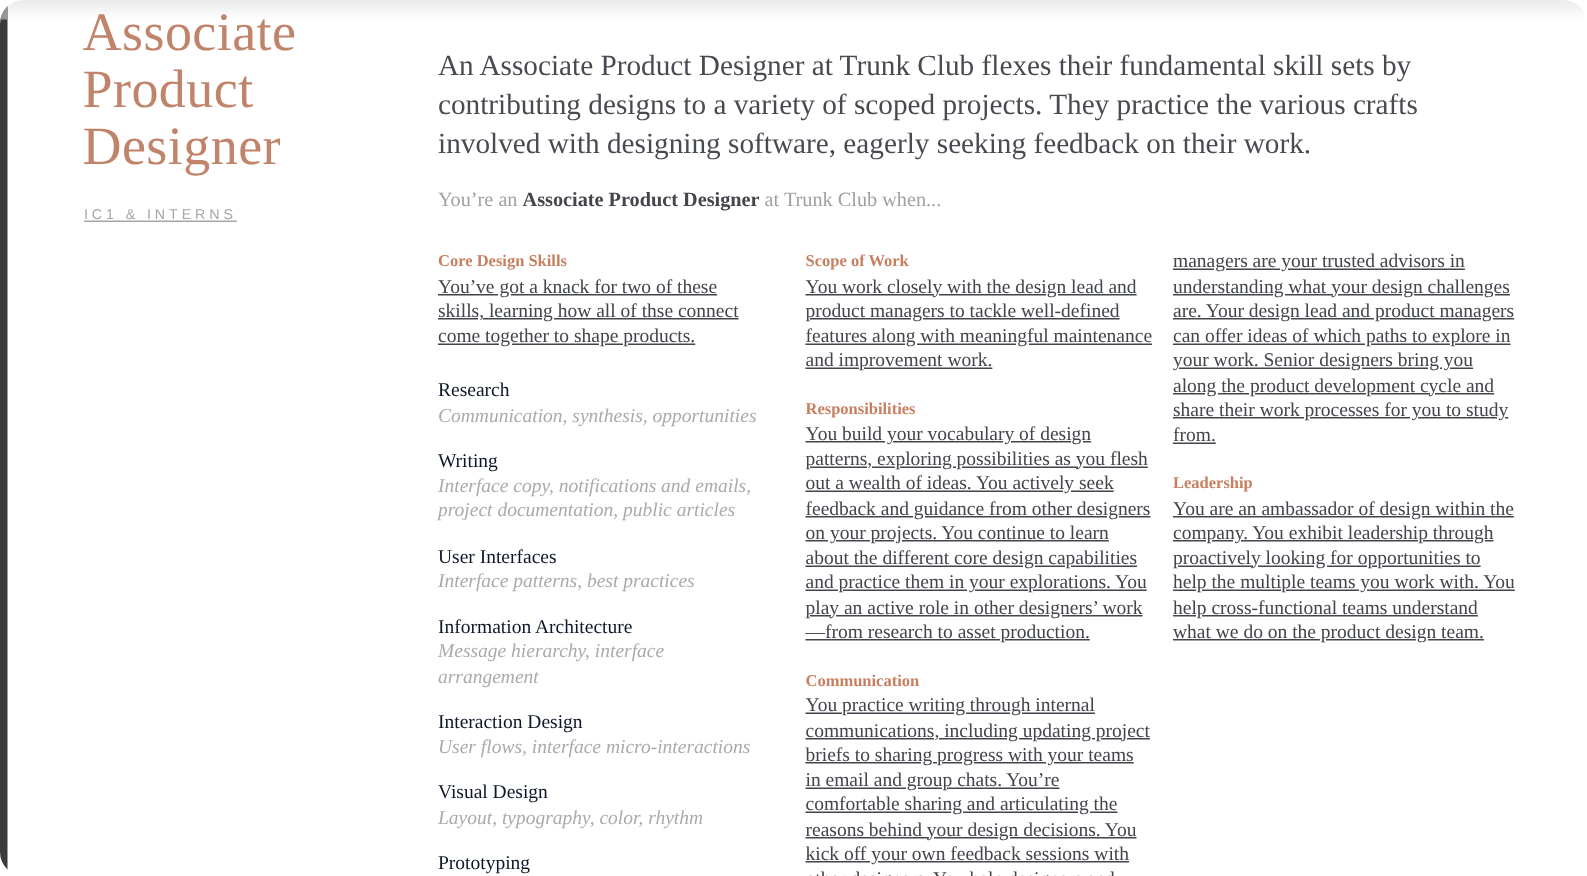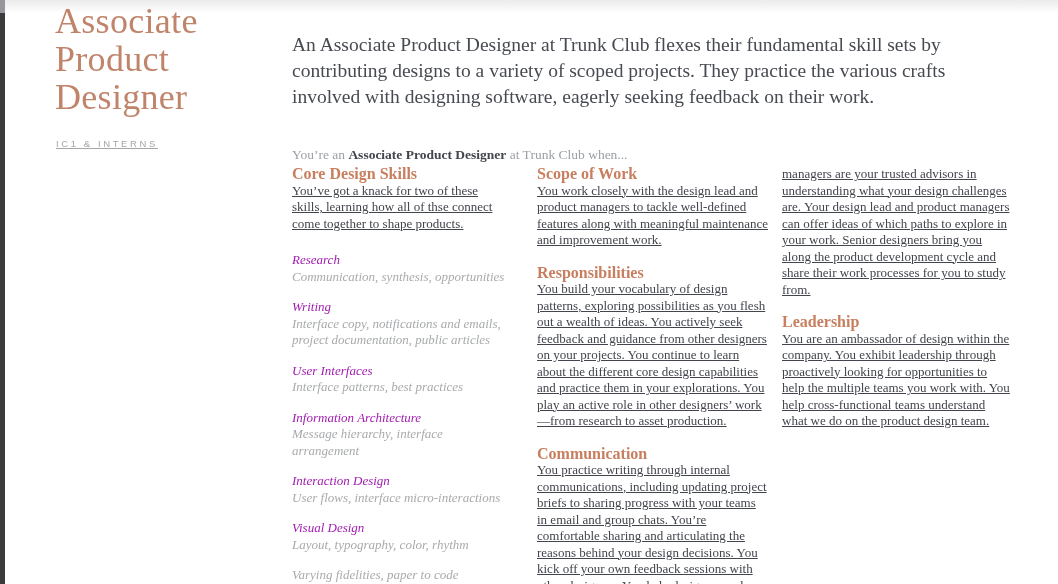--- a/index.html
+++ b/index.html
@@ -4,20 +4,21 @@
 <style>
   html, body { margin: 0; padding: 0; background: #ffffff; }
   .page {
     position: relative;
     width: 1058px;
     height: 584px;
     background: #ffffff;
     overflow: hidden;
     font-family: "Liberation Serif", "DejaVu Serif", serif;
     color: #42454c;
+    border-radius: 16px;
   }
   .edge-strip {
     position: absolute; left: 0; top: 0;
     width: 5px; height: 584px;
     background: #3b3b3d;
   }
   .edge-strip-top { height: 13px; background: #97979b; }
   .top-fade {
     position: absolute; left: 5px; top: 0; right: 0; height: 13px;
     background: linear-gradient(to bottom, rgba(110,110,110,0.14), rgba(255,255,255,0));
@@ -33,41 +34,41 @@
     position: absolute; left: 56px; top: 138px;
     font-family: "Liberation Sans", sans-serif;
     font-size: 9.5px; letter-spacing: 2.6px;
     color: #a6a6a8; font-weight: 400; text-decoration: underline;
   }
   .intro {
     position: absolute; left: 292px; top: 32px; width: 672px; margin: 0;
     font-size: 19.5px; line-height: 26px; color: #474a51;
   }
   .when-line {
-    position: absolute; left: 292px; top: 146px; margin: 0;
+    position: absolute; left: 292px; top: 124px; margin: 0;
     font-size: 13.5px; line-height: 17px;
   }
   .when-line .muted { color: #9da0a4; }
   .when-line .strong { font-weight: 700; color: #42454c; }
   .columns {
     position: absolute; left: 292px; top: 166px;
     display: flex; align-items: flex-start;
   }
   .col { font-size: 13px; line-height: 16.5px; }
   .col-skills { width: 215px; margin-right: 30px; }
   .col-middle { width: 232px; margin-right: 13px; }
   .col-right  { width: 228px; }
   .sec-heading {
-    margin: 0; font-size: 16px; line-height: 16.5px;
+    margin: 0; font-size: 11px; line-height: 16.5px;
     font-weight: 700; color: #c77f5f;
   }
   .body { margin: 0; color: #42454c; text-decoration: underline; }
   .skills-intro { margin-bottom: 20px; }
   .skill-item { margin-bottom: 14px; }
-  .skill-name { color: #a21caf; font-style: italic; }
+  .skill-name { color: #0f172a; }
   .skill-desc { font-style: italic; color: #a8aaac; }
   .section { margin-bottom: 16px; }
   .continuation { margin-bottom: 16px; }
 </style>
 </head>
 <body>
 
 <div class="page">
 
   <div class="edge-strip">
@@ -112,20 +113,21 @@
         </div>
         <div class="skill-item">
           <div class="skill-name">Interaction Design</div>
           <div class="skill-desc">User flows, interface micro-interactions</div>
         </div>
         <div class="skill-item">
           <div class="skill-name">Visual Design</div>
           <div class="skill-desc">Layout, typography, color, rhythm</div>
         </div>
         <div class="skill-item">
+          <div class="skill-name">Prototyping</div>
           <div class="skill-desc">Varying fidelities, paper to code</div>
         </div>
       </div>
     </div>
 
     <div class="col col-middle">
       <div class="section">
         <h3 class="sec-heading">Scope of Work</h3>
         <p class="body">You work closely with the design lead and product managers to tackle well-defined features along with meaningful maintenance and improvement work.</p>
       </div>

